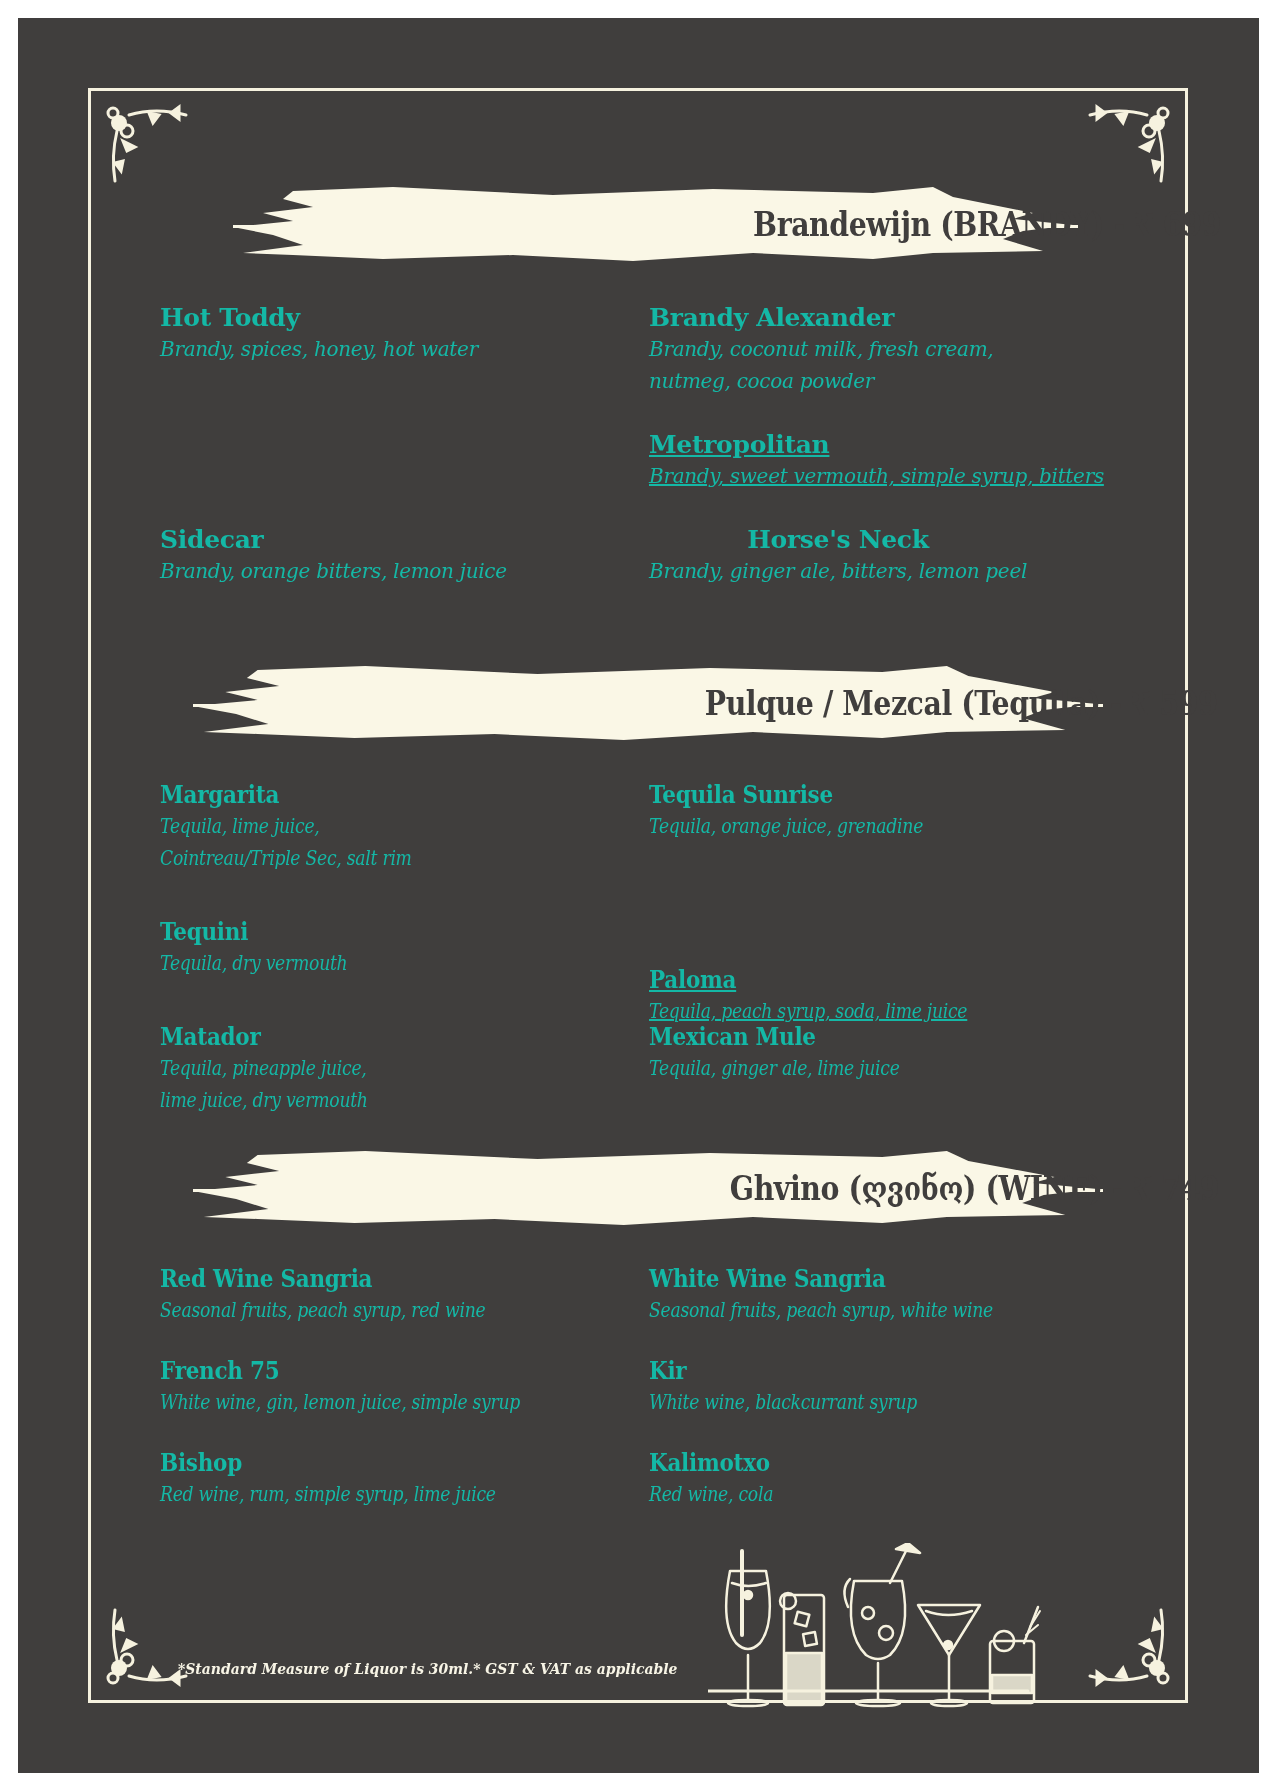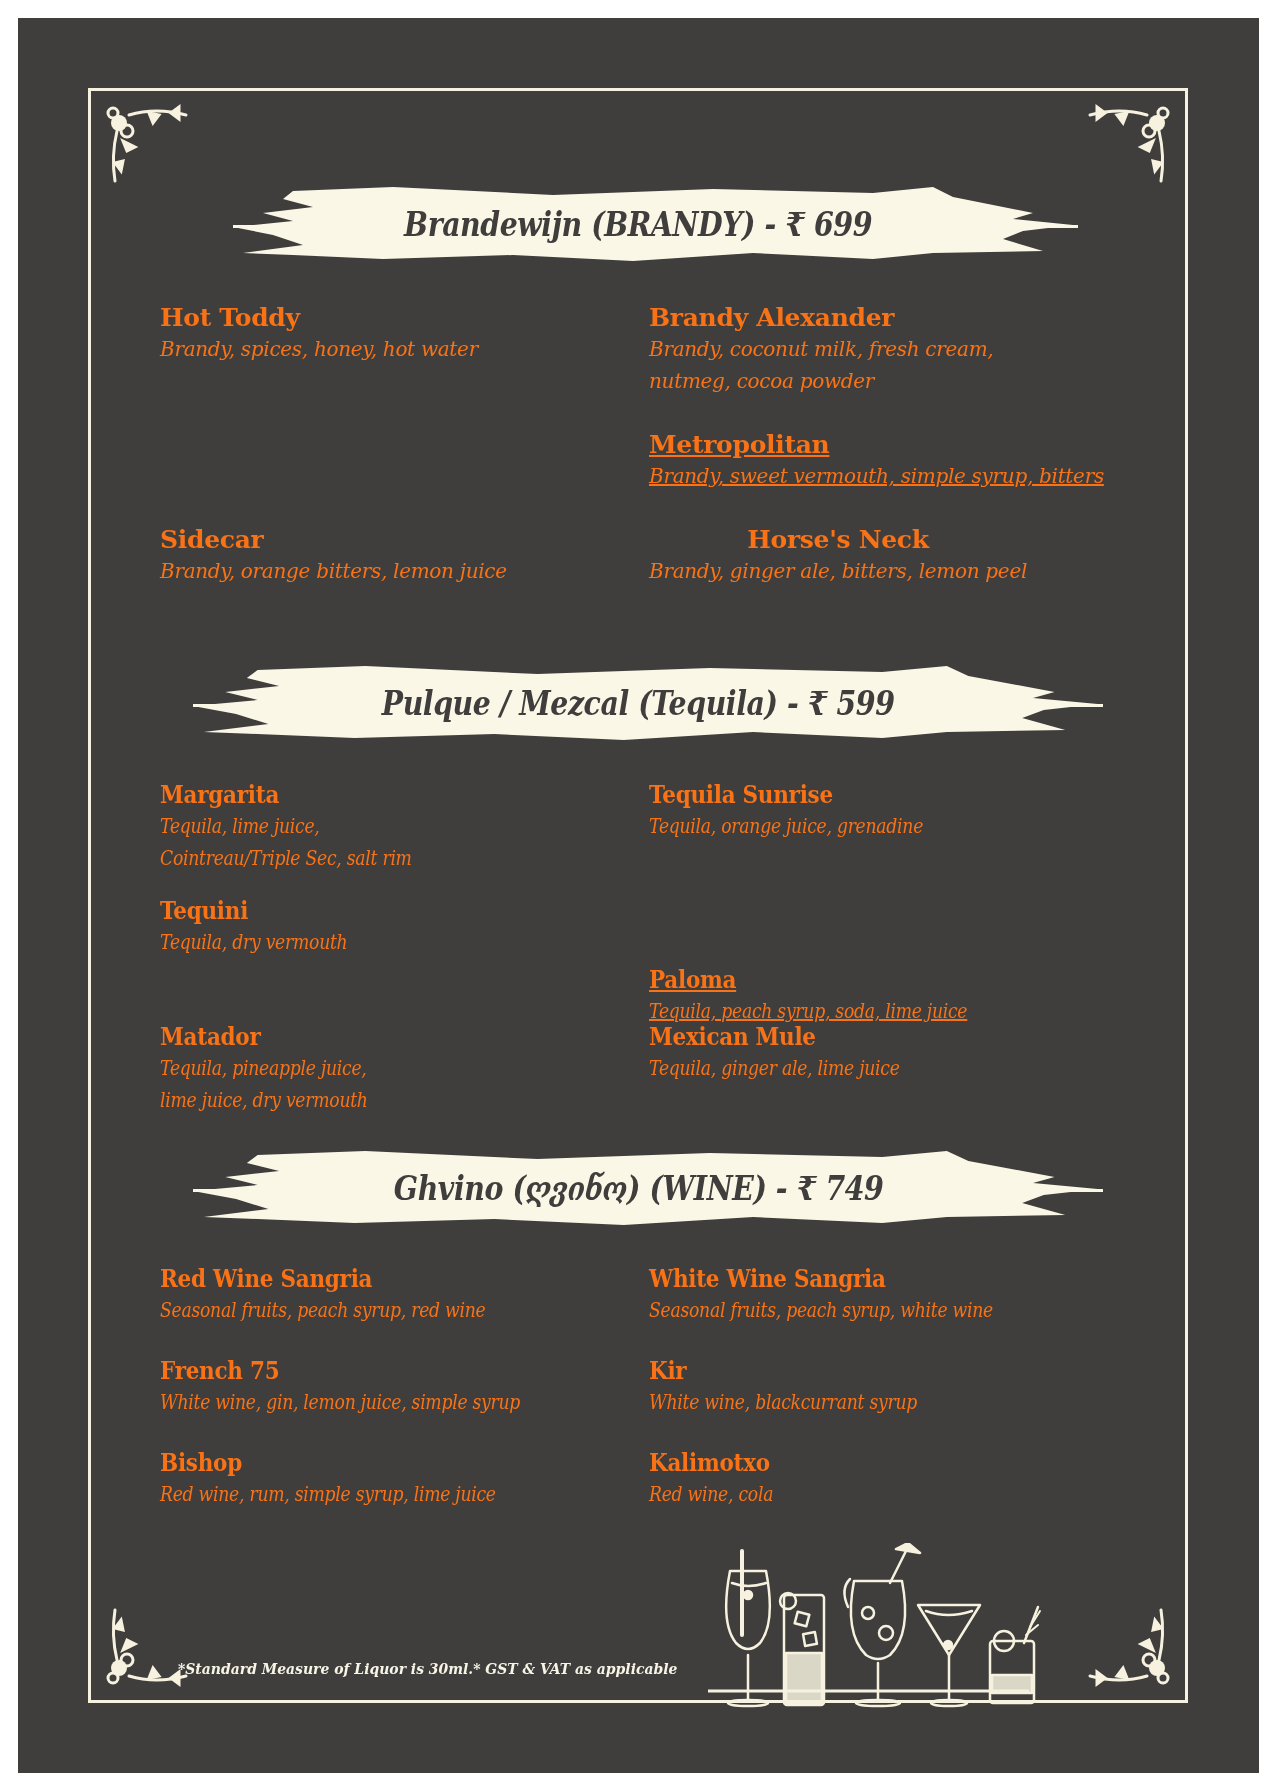--- a/index.html
+++ b/index.html
@@ -6,25 +6,25 @@
   body { width:1278px; height:1792px; position:relative; overflow:hidden; font-family:"DejaVu Serif", serif; }
   .page { position:absolute; left:18px; top:18px; width:1241px; height:1755px; background:#403e3d; }
   .frame { position:absolute; left:70px; top:70px; width:1094px; height:1609px; border:3px solid #f6f2df; }
   .corner { position:absolute; width:90px; height:90px; }
   .corner svg { width:100%; height:100%; }
   .c-tl { left:10px; top:10px; }
   .c-tr { right:10px; top:10px; transform:scaleX(-1); }
   .c-bl { left:10px; bottom:10px; transform:scaleY(-1); }
   .c-br { right:10px; bottom:10px; transform:scale(-1,-1); }
 
-  .banner { position:absolute; left:0; right:0; height:82px; display:flex; align-items:center; justify-content:center;font-style:italic; }
+  .banner { position:absolute; left:0; right:0; height:82px; display:flex; align-items:center; justify-content:flex-end; }
   .banner svg.brush { position:absolute; top:0; height:82px; }
   .banner-title { position:relative; color:#403e3d; font-family:"DejaVu Serif", serif; font-weight:bold; font-size:33px; letter-spacing:-0.5px; transform:scaleX(0.86); white-space:nowrap; }
 
-  .item { position:absolute; color:#f97316; }
+  .item { position:absolute; color:#14b8a6; }
   .item-name { font-family:"DejaVu Serif", serif; font-weight:bold; font-size:25px; line-height:30px; letter-spacing:-0.3px; transform-origin:left; }
   .item-desc { font-family:"DejaVu Serif", serif; font-style:italic; font-size:20px; line-height:32px; letter-spacing:-0.3px; white-space:pre-line; }
   .narrow .item-name, .narrow .item-desc { transform:scaleX(0.86); transform-origin:left; white-space:pre-line; }
 
   .footnote { position:absolute; left:160px; top:1641px; color:#f8f5e6; font-family:"DejaVu Serif", serif; font-style:italic; font-weight:bold; font-size:15.5px; transform:scaleX(0.9); transform-origin:left; white-space:nowrap; }
   .glasses { position:absolute; left:690px; top:1525px; width:370px; height:175px; }
 </style>
 </head>
 <body>
 
@@ -127,21 +127,21 @@
 
   <div class="item narrow" style="left:142px; top:762px;">
     <div class="item-name">Margarita</div>
     <div class="item-desc">Tequila, lime juice,
 Cointreau/Triple Sec, salt rim</div>
   </div>
   <div class="item narrow" style="left:631px; top:762px;">
     <div class="item-name">Tequila Sunrise</div>
     <div class="item-desc">Tequila, orange juice, grenadine</div>
   </div>
-  <div class="item narrow" style="left:142px; top:878px;">
+  <div class="item narrow" style="left:142px; top:899px;">
     <div class="item-name">Tequini</div>
     <div class="item-desc">Tequila, dry vermouth</div>
   </div>
   <div class="item narrow" style="left:631px; top:947px;text-decoration:underline;">
     <div class="item-name">Paloma</div>
     <div class="item-desc">Tequila, peach syrup, soda, lime juice</div>
   </div>
   <div class="item narrow" style="left:142px; top:1004px;">
     <div class="item-name">Matador</div>
     <div class="item-desc">Tequila, pineapple juice,

